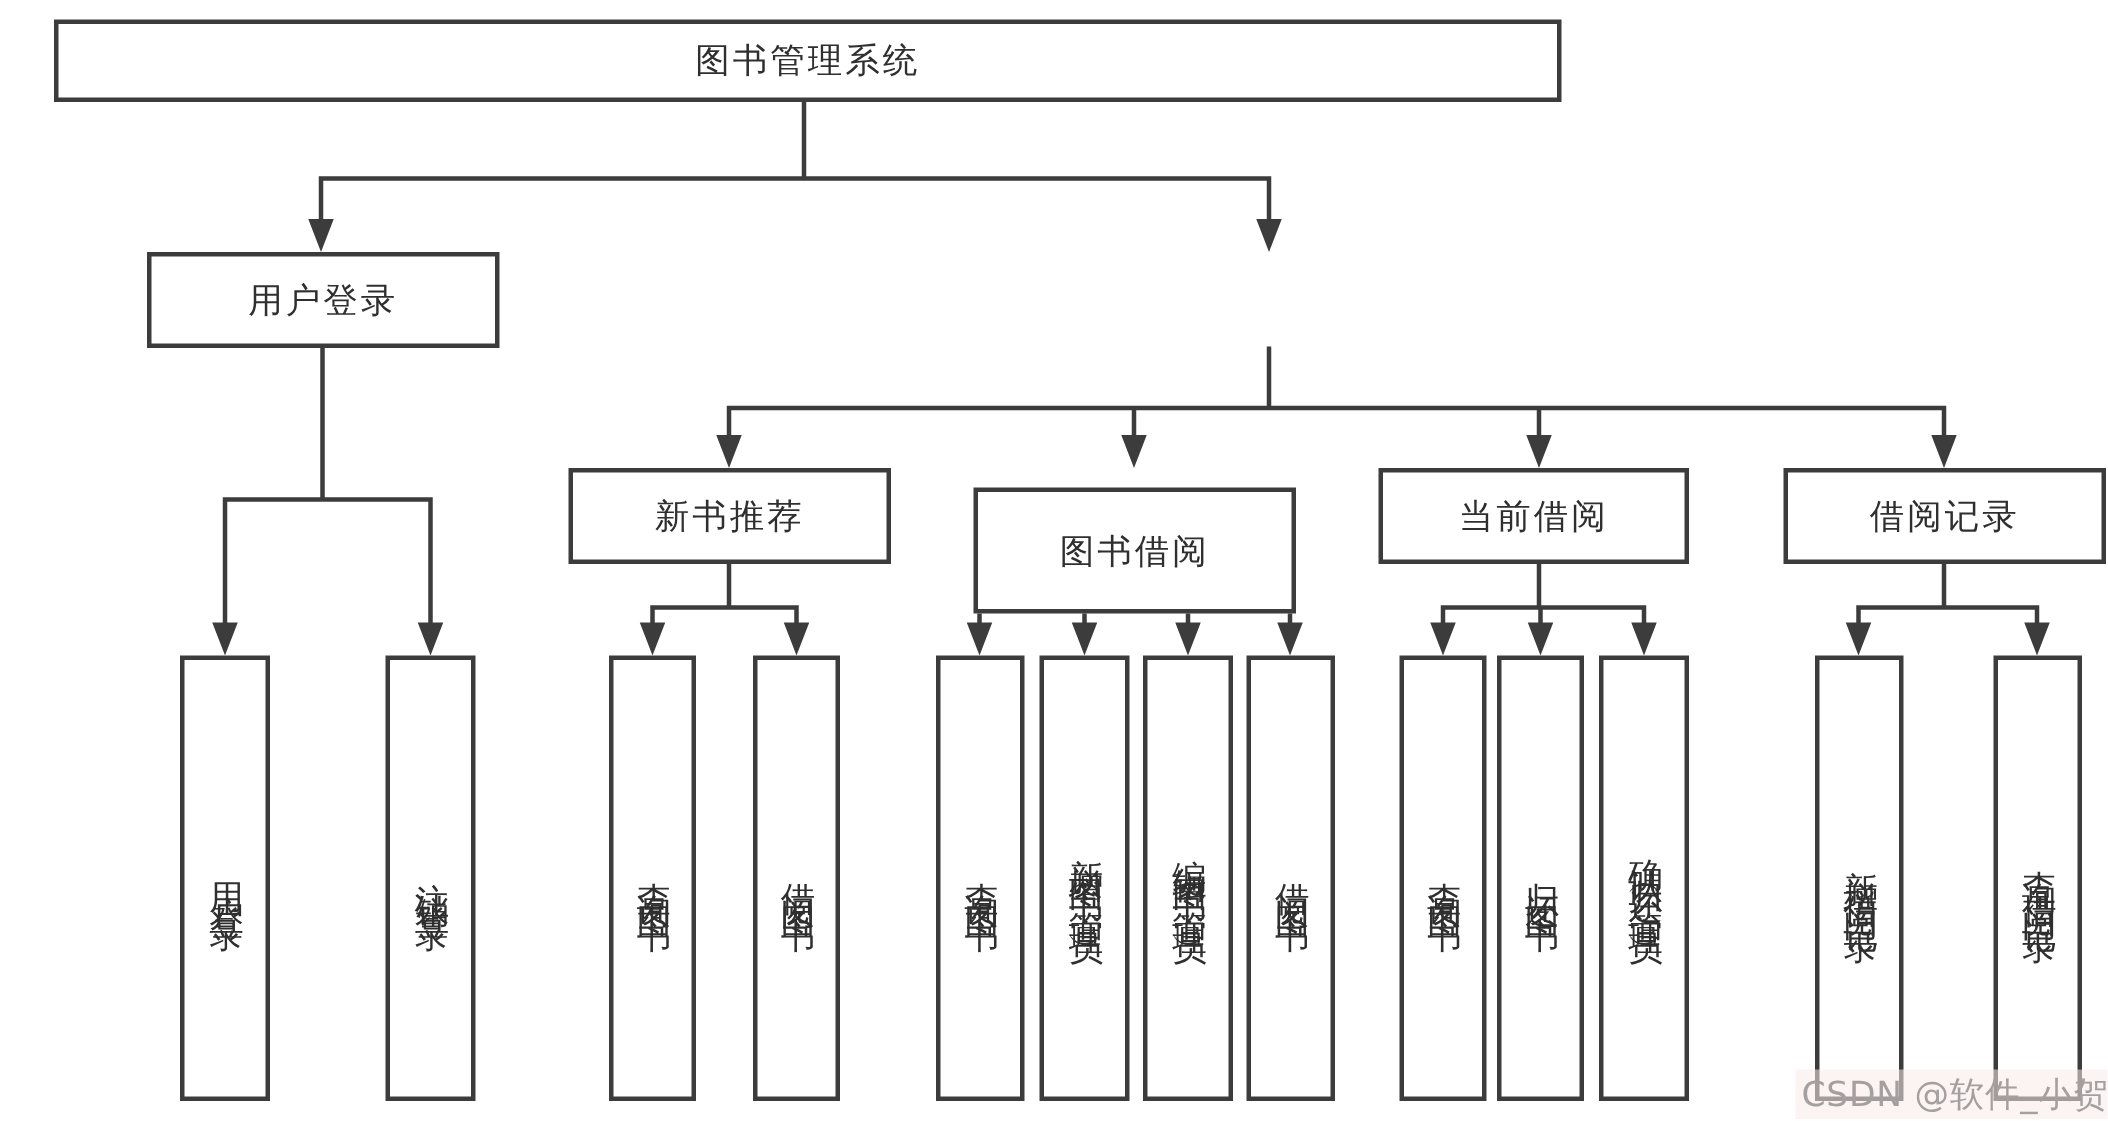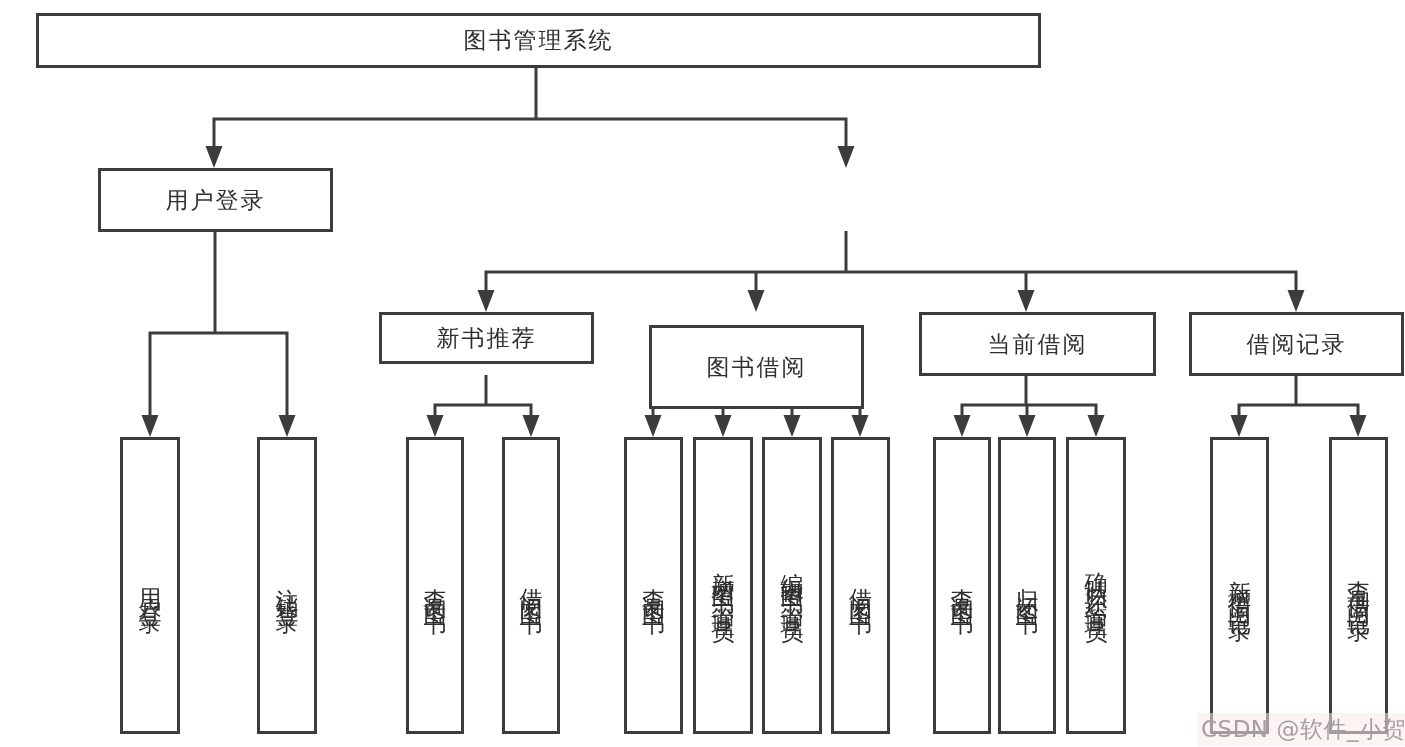--- a/index.html
+++ b/index.html
@@ -58,23 +58,23 @@
              M1002.5 415 L1019.5 415 L1011 437 Z
              M1071.5 415 L1088.5 415 L1080 437 Z
              M1214.5 415 L1231.5 415 L1223 437 Z
              M1333.5 415 L1350.5 415 L1342 437 Z"></path>
   </svg>
 
   <div class="node hbox" style="left:20px;top:13px;width:1005px;height:55px">图书管理系统</div>
 
   <div class="node hbox" style="left:82px;top:168px;width:235px;height:64px">用户登录</div>
 
-  <div class="node hbox" style="left:363px;top:312px;width:215px;height:52px">新书推荐</div>
+  <div class="node hbox" style="left:363px;top:312px;width:215px;height:64px">新书推荐</div>
   <div class="node hbox" style="left:633px;top:325px;width:215px;height:84px">图书借阅</div>
-  <div class="node hbox" style="left:903px;top:312px;width:237px;height:64px">当前借阅</div>
+  <div class="node hbox" style="left:903px;top:312px;width:207px;height:64px">当前借阅</div>
   <div class="node hbox" style="left:1173px;top:312px;width:215px;height:64px">借阅记录</div>
 
   <div class="node vbox" style="left:104px;width:60px">
     <span class="vtext">用户登录</span>
   </div>
   <div class="node vbox" style="left:241px;width:60px">
     <span class="vtext">注销登录</span>
   </div>
 
   <div class="node vbox" style="left:390px;width:58px">

